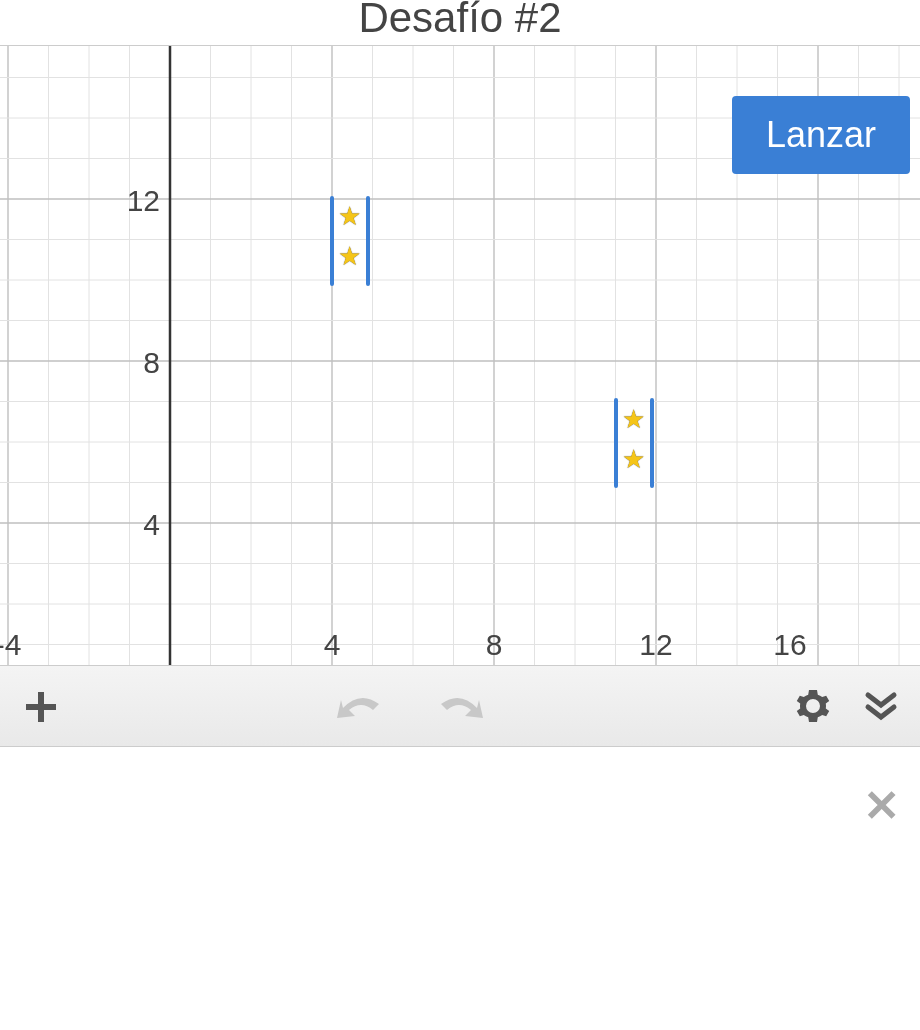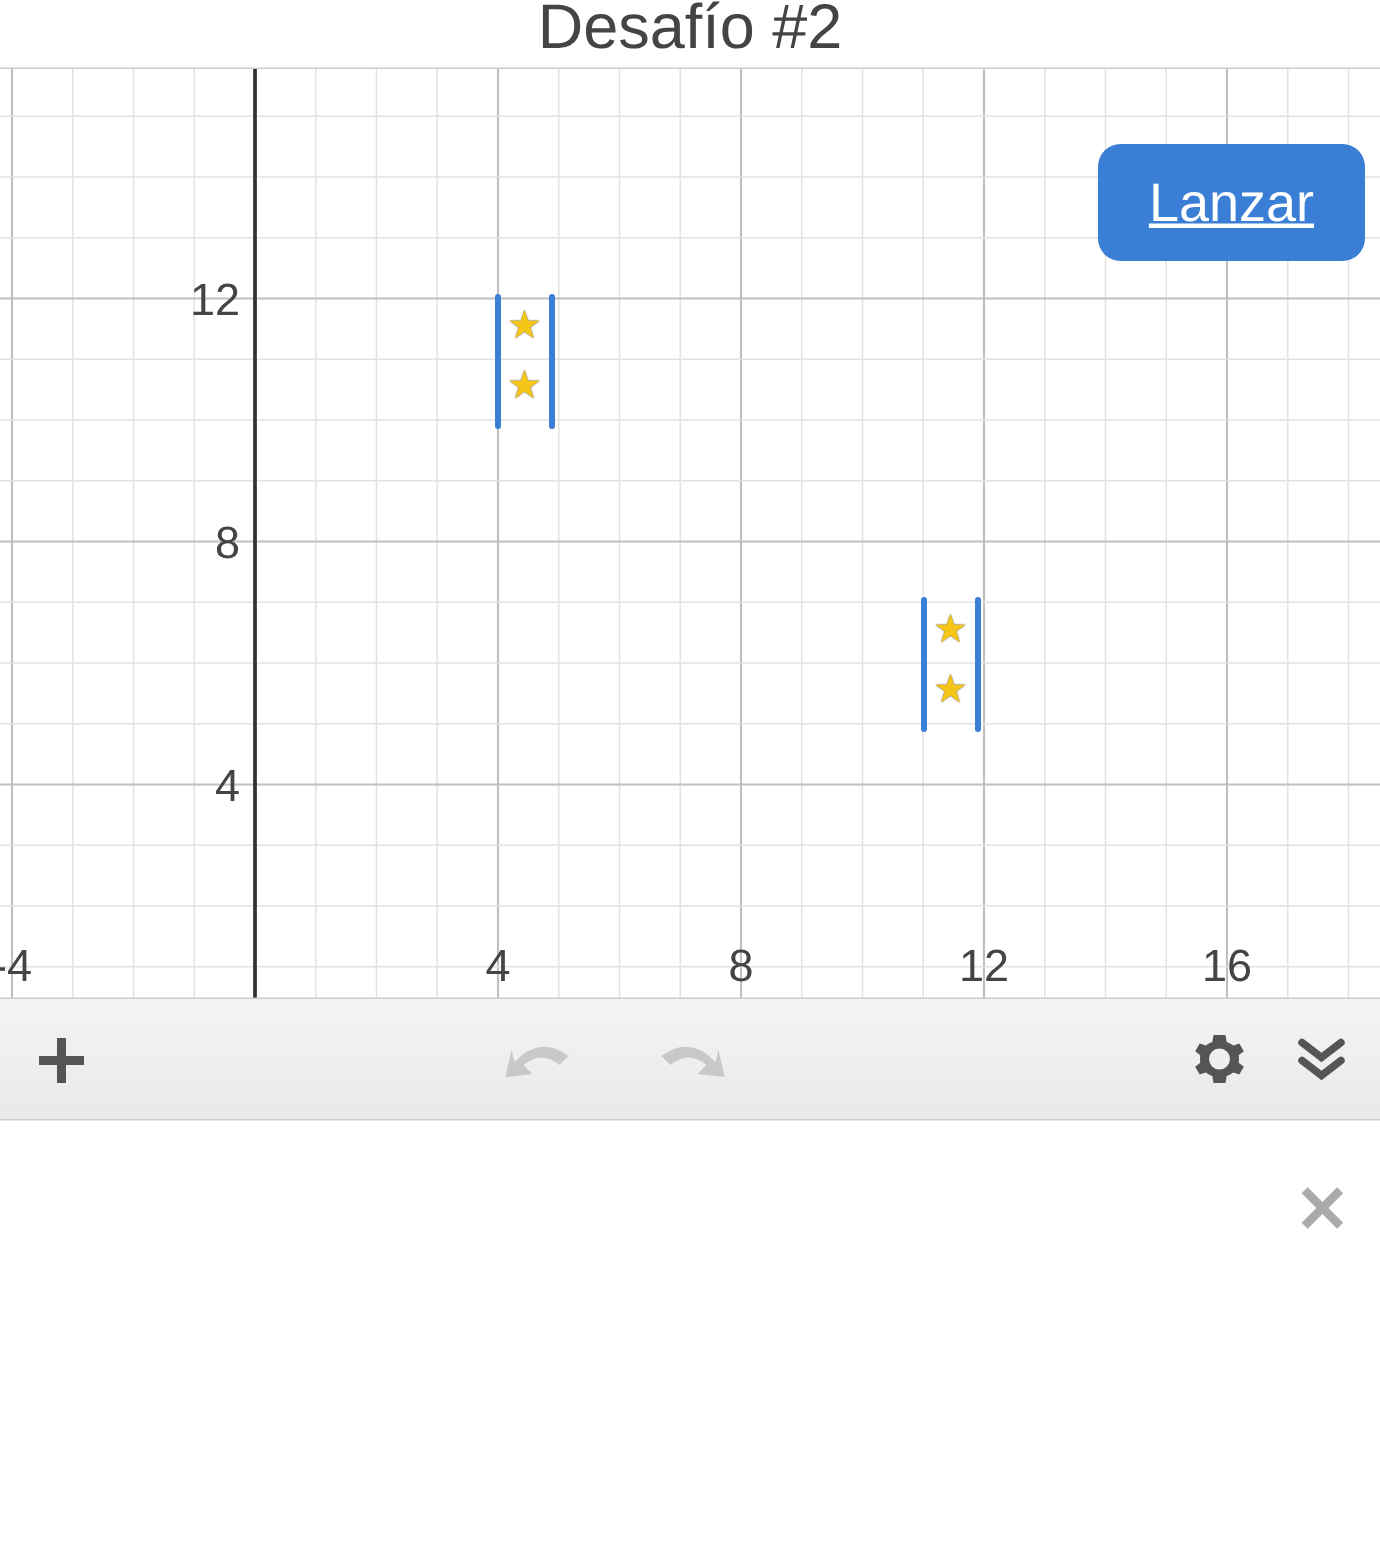--- a/index.html
+++ b/index.html
@@ -1,21 +1,21 @@
 <!DOCTYPE html>
 <html><head>
 <meta charset="utf-8">
 <style>
   html,body{margin:0;padding:0;width:920px;height:1030px;font-family:Arial,Helvetica,sans-serif;background:#fff;overflow:hidden;}
   .title{width:100%;text-align:center;font-size:42px;color:#444;position:absolute;top:-6px;left:0;}
   .graph-wrap{position:absolute;left:0;top:45px;width:920px;height:620px;border-top:1px solid #ccc;background:#fff;overflow:hidden;}
   .grid-svg{position:absolute;left:0;top:0;}
   .y-axis-label{position:absolute;font-size:30px;color:#444;text-align:right;width:60px;}
   .x-axis-label{position:absolute;font-size:30px;color:#444;text-align:center;width:60px;}
-  .launch-btn{position:absolute;right:10px;top:50px;background:#3a7fd5;color:#fff;font-size:36px;padding:18px 34px;border:none;border-radius:15px;cursor:pointer;text-decoration:underline;}
+  .launch-btn{position:absolute;right:10px;top:50px;background:#3a7fd5;color:#fff;font-size:36px;padding:18px 34px;border:none;border-radius:4px;cursor:pointer;}
   .star{position:absolute;font-size:26px;color:#f5c518;text-shadow:0 0 1px #333;}
   .gate-bar{position:absolute;width:4px;background:#3a7fd5;border-radius:2px;}
   .toolbar{position:absolute;left:0;top:665px;width:920px;height:80px;background:linear-gradient(#f4f4f4,#e9e9e9);border-top:1px solid #ccc;border-bottom:1px solid #ccc;display:flex;align-items:center;}
   .tb-left{flex:0 0 80px;display:flex;justify-content:center;}
   .tb-center{flex:1;display:flex;justify-content:center;gap:50px;}
   .tb-right{flex:0 0 160px;display:flex;justify-content:flex-end;gap:30px;padding-right:20px;}
   .tb-icon{font-size:40px;color:#555;cursor:pointer;}
   .tb-icon.faded{color:#bbb;}
   .instructions-panel{position:absolute;left:0;top:760px;width:920px;height:270px;background:#fff;}
   .instructions-inner{margin-left:70px;margin-top:40px;width:780px;font-size:32px;color:#444;line-height:1.9;}
@@ -95,21 +95,21 @@
   <button class="launch-btn">Lanzar</button>
 
   <div class="y-axis-label" style="left:100px;top:138px;">12</div>
   <div class="y-axis-label" style="left:100px;top:300px;">8</div>
   <div class="y-axis-label" style="left:100px;top:462px;">4</div>
 
   <div class="x-axis-label" style="left:-22px;top:582px;">-4</div>
   <div class="x-axis-label" style="left:302px;top:582px;">4</div>
   <div class="x-axis-label" style="left:464px;top:582px;">8</div>
   <div class="x-axis-label" style="left:626px;top:582px;">12</div>
-  <div class="x-axis-label" style="left:788px;top:582px;">16</div>
+  <div class="x-axis-label" style="left:760px;top:582px;">16</div>
 
   <div class="gate-bar" style="left:330px;top:150px;height:90px;"></div>
   <div class="gate-bar" style="left:366px;top:150px;height:90px;"></div>
   <div class="star" style="left:338px;top:155px;">★</div>
   <div class="star" style="left:338px;top:195px;">★</div>
 
   <div class="gate-bar" style="left:614px;top:352px;height:90px;"></div>
   <div class="gate-bar" style="left:650px;top:352px;height:90px;"></div>
   <div class="star" style="left:622px;top:358px;">★</div>
   <div class="star" style="left:622px;top:398px;">★</div>

